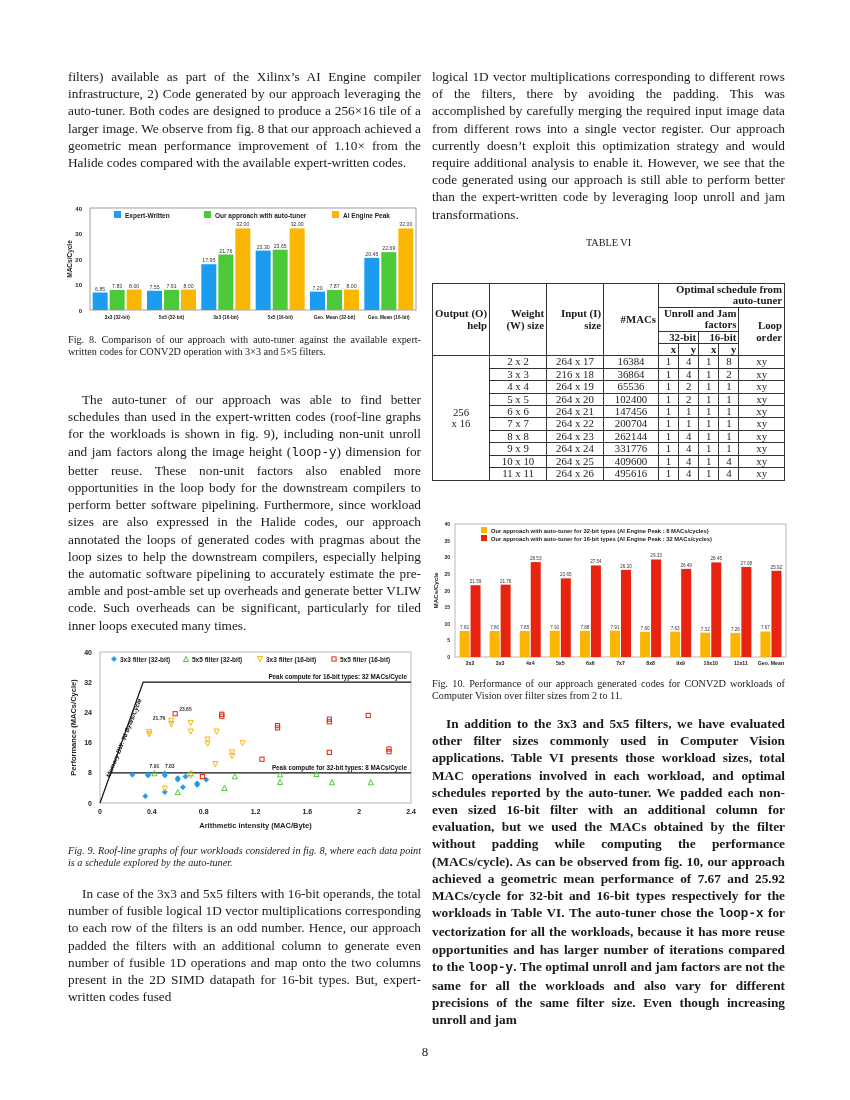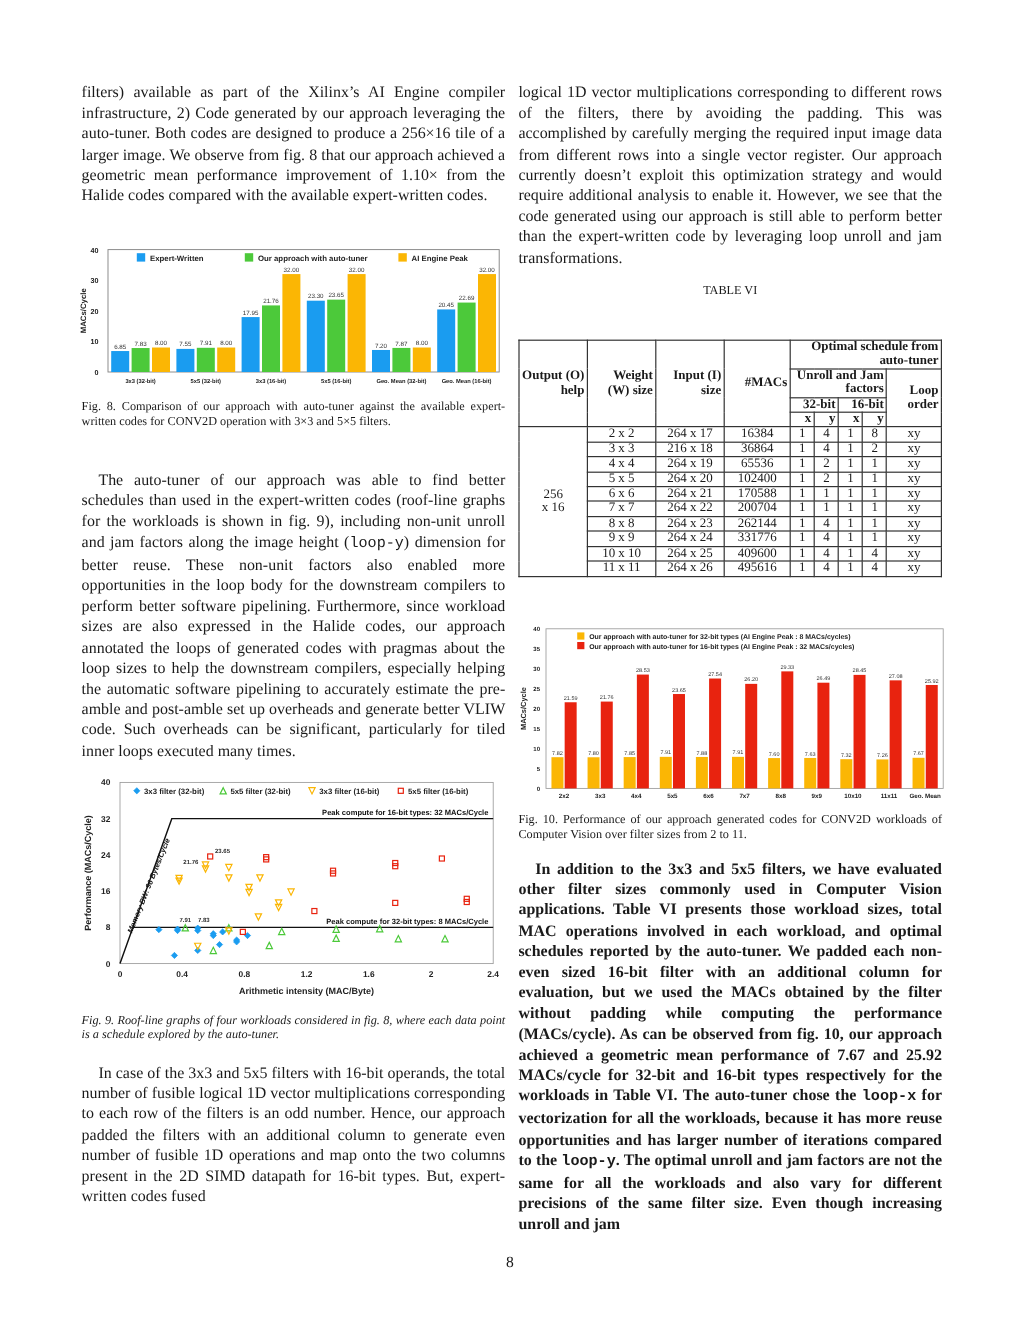--- a/index.html
+++ b/index.html
@@ -267,21 +267,21 @@
           <td>102400</td>
           <td>1</td>
           <td>2</td>
           <td>1</td>
           <td>1</td>
           <td>xy</td>
         </tr>
         <tr>
           <td>6 x 6</td>
           <td>264 x 21</td>
-          <td>170588</td>
+          <td>147456</td>
           <td>1</td>
           <td>1</td>
           <td>1</td>
           <td>1</td>
           <td>xy</td>
         </tr>
         <tr>
           <td>7 x 7</td>
           <td>264 x 22</td>
           <td>200704</td>

